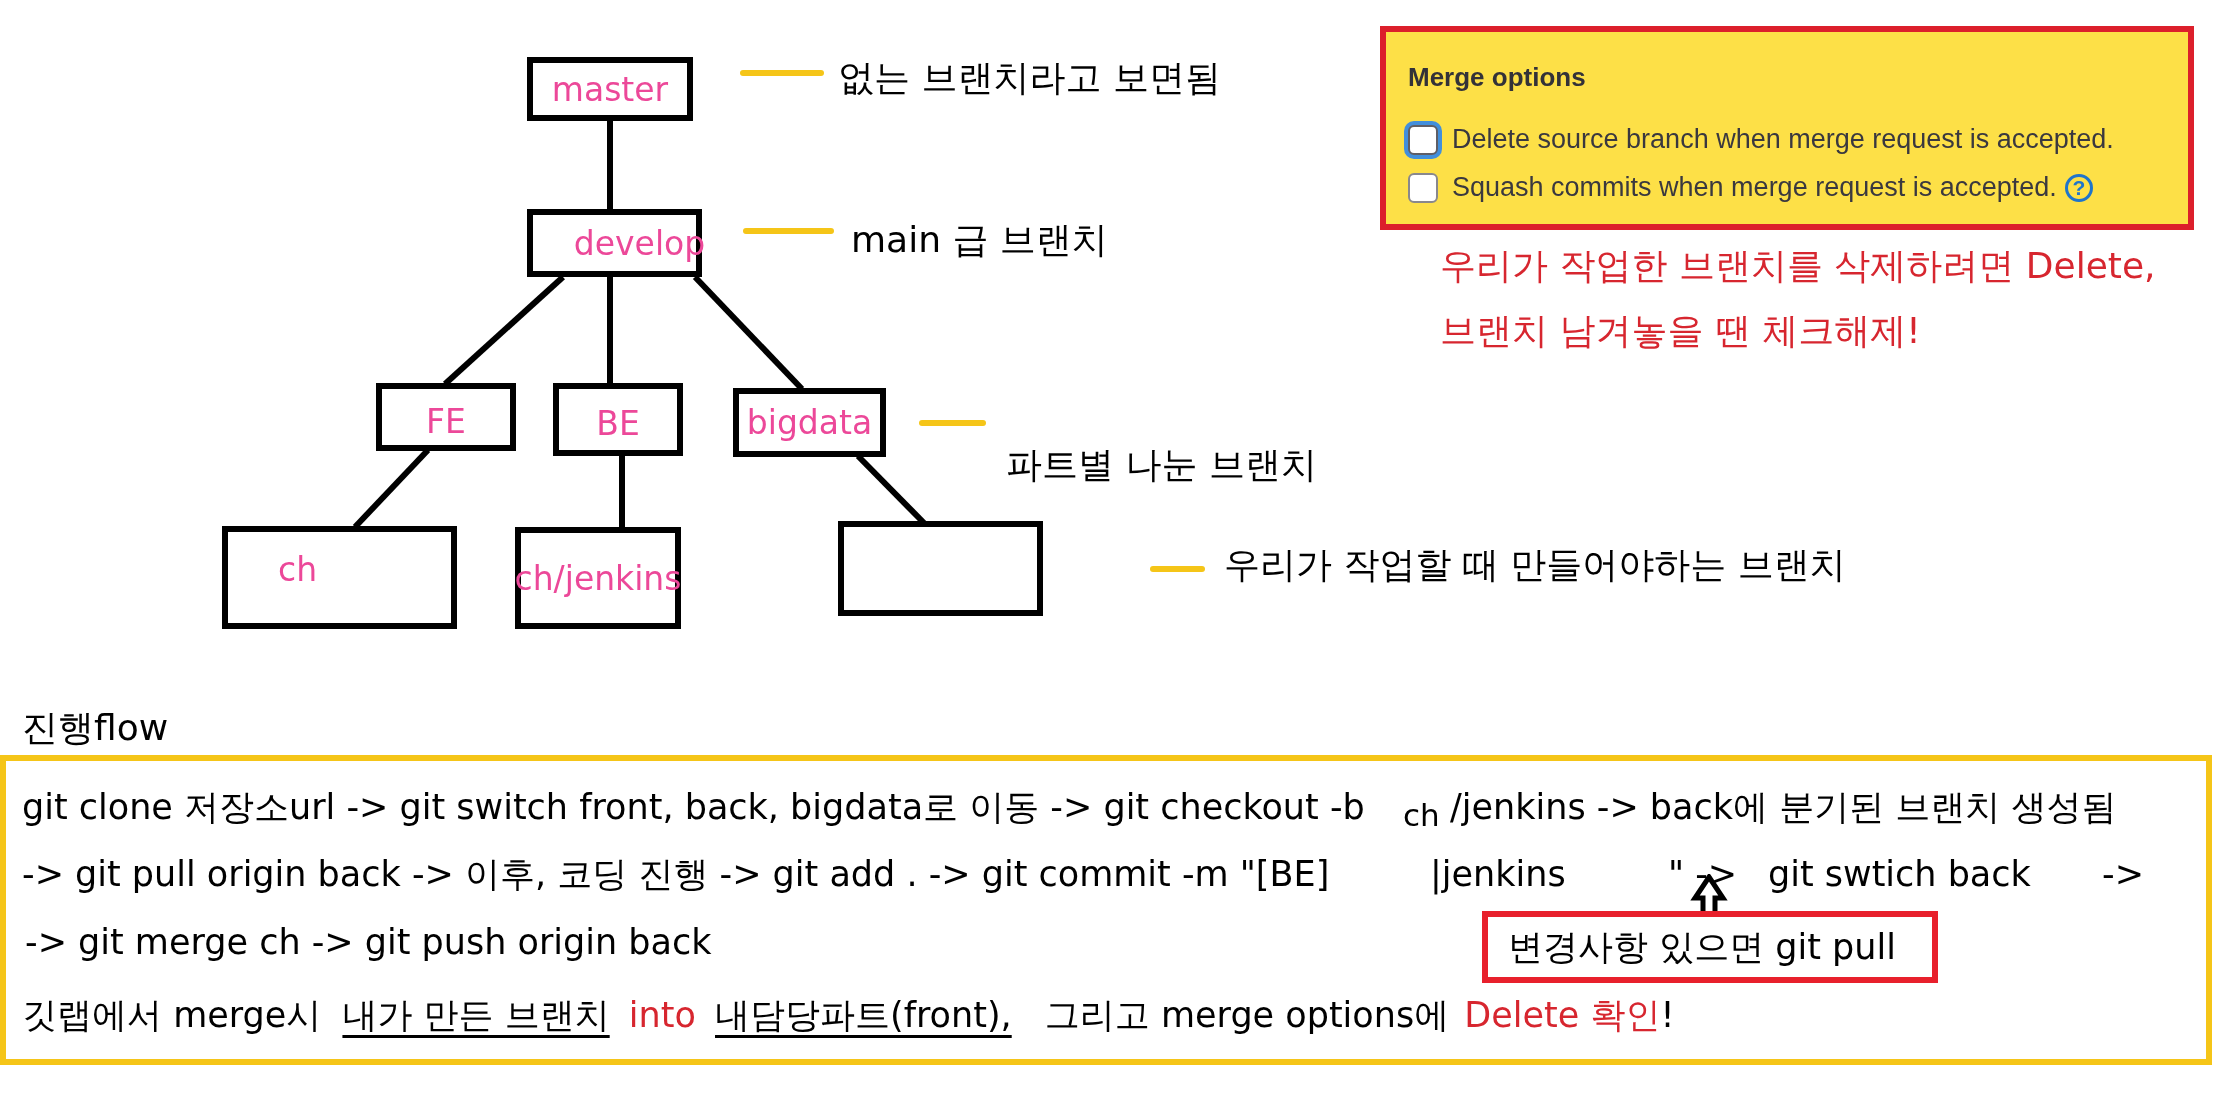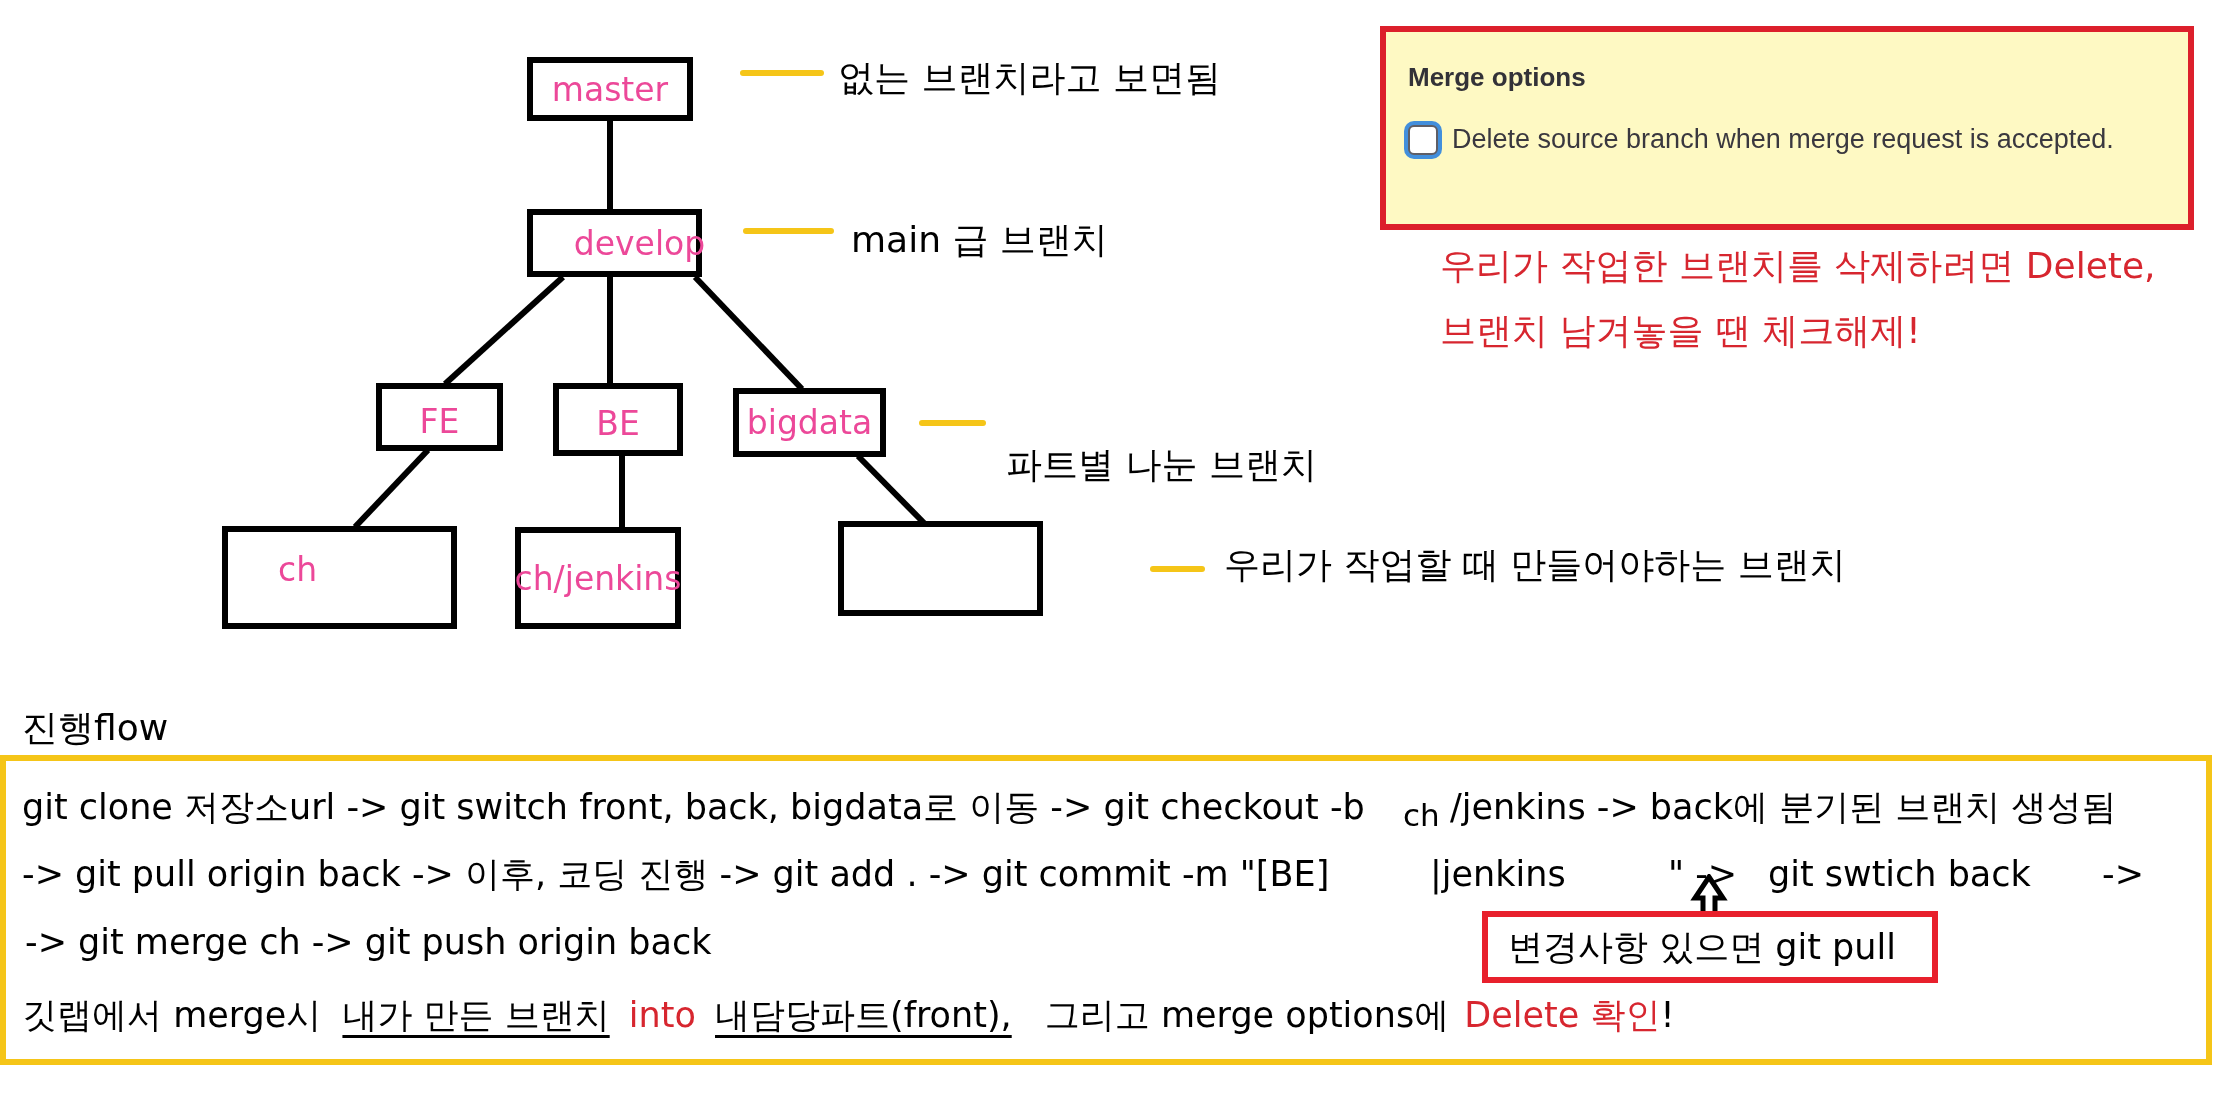--- a/index.html
+++ b/index.html
@@ -7,21 +7,21 @@
          font-family:"DejaVu Sans", "Liberation Sans", sans-serif; color:#000; }
   .abs { position:absolute; }
   .node { position:absolute; border:6px solid #000; box-sizing:border-box; background:#fff;
           display:flex; align-items:center; justify-content:center; font-size:33px; color:#ec4899; }
   .node span { white-space:nowrap; }
   .conn { position:absolute; height:6px; border-radius:3px; background:#f5c518; }
   .label { position:absolute; font-size:36px; white-space:nowrap; color:#000; line-height:1; }
   svg.lines { position:absolute; left:0; top:0; }
   
   .merge-panel { position:absolute; left:1380px; top:26px; width:814px; height:204px;
-                 border:6px solid #dc1f2b; box-sizing:border-box; background:#fef9c3; }
+                 border:6px solid #dc1f2b; box-sizing:border-box; background:#fde047; }
   .merge-title { position:absolute; left:22px; top:30px; font-size:26px; font-weight:bold; color:#333238;
                  font-family:"Liberation Sans", sans-serif; }
   .opt { position:absolute; left:22px; display:flex; align-items:center; font-size:27px; color:#3a383f;
          font-family:"Liberation Sans", sans-serif; white-space:nowrap; }
   .cb { width:30px; height:30px; border:2px solid #89888d; border-radius:6px; box-sizing:border-box;
         background:#fff; margin-right:14px; flex:none; }
   .cb.focus { box-shadow:0 0 0 4px #428fdc; border-color:#5e5e66; }
   .help { display:inline-flex; width:28px; height:28px; border:3px solid #1f75cb; border-radius:50%;
           color:#1f75cb; font-weight:bold; font-size:21px; align-items:center; justify-content:center;
           box-sizing:border-box; margin-left:8px; }
@@ -51,21 +51,21 @@
     <line x1="858" y1="456" x2="925" y2="524"></line>
   </g>
 </svg>
 
 <div class="node" style="left:527px;top:57px;width:166px;height:64px;">
   <span>master</span>
 </div>
 <div class="node" style="left:527px;top:209px;width:175px;height:68px;padding-left:36px;">
   <span style="padding-left:14px">develop</span>
 </div>
-<div class="node" style="left:376px;top:383px;width:127px;height:68px;">
+<div class="node" style="left:376px;top:383px;width:140px;height:68px;">
   <span style="padding-top:8px">FE</span>
 </div>
 <div class="node" style="left:553px;top:383px;width:130px;height:73px;">
   <span style="padding-top:8px">BE</span>
 </div>
 <div class="node" style="left:733px;top:388px;width:153px;height:69px;">
   <span>bigdata</span>
 </div>
 <div class="node" style="left:222px;top:526px;width:235px;height:103px;justify-content:flex-start;align-items:flex-start;">
   <span style="margin-left:50px;margin-top:18px">ch</span>
@@ -87,20 +87,25 @@
 <div class="label" style="left:1006px;top:406px;margin-top:41px;">파트별 나눈 브랜치</div>
 
 <div class="conn" style="left:1150px;top:566px;width:55px;"></div>
 <div class="label" style="left:1224px;top:547px;">우리가 작업할 때 만들어야하는 브랜치</div>
 
 <div class="merge-panel">
   <div class="merge-title">Merge options</div>
   <div class="opt" style="top:92px;">
     <span class="cb focus"></span>
     <span>Delete source branch when merge request is accepted.</span>
+  </div>
+  <div class="opt" style="top:140px;">
+    <span class="cb"></span>
+    <span>Squash commits when merge request is accepted.</span>
+    <span class="help">?</span>
   </div>
 </div>
 
 <div class="red-note" style="top:242px;">우리가 작업한 브랜치를 삭제하려면 Delete,</div>
 <div class="red-note" style="top:307px;">브랜치 남겨놓을 땐 체크해제!</div>
 
 <div class="flow-title">진행flow</div>
 <div class="flow-box"></div>
 
 <div class="fl" style="left:22px;top:790px;">git clone 저장소url -&gt; git switch front, back, bigdata로 이동 -&gt; git checkout -b</div>

